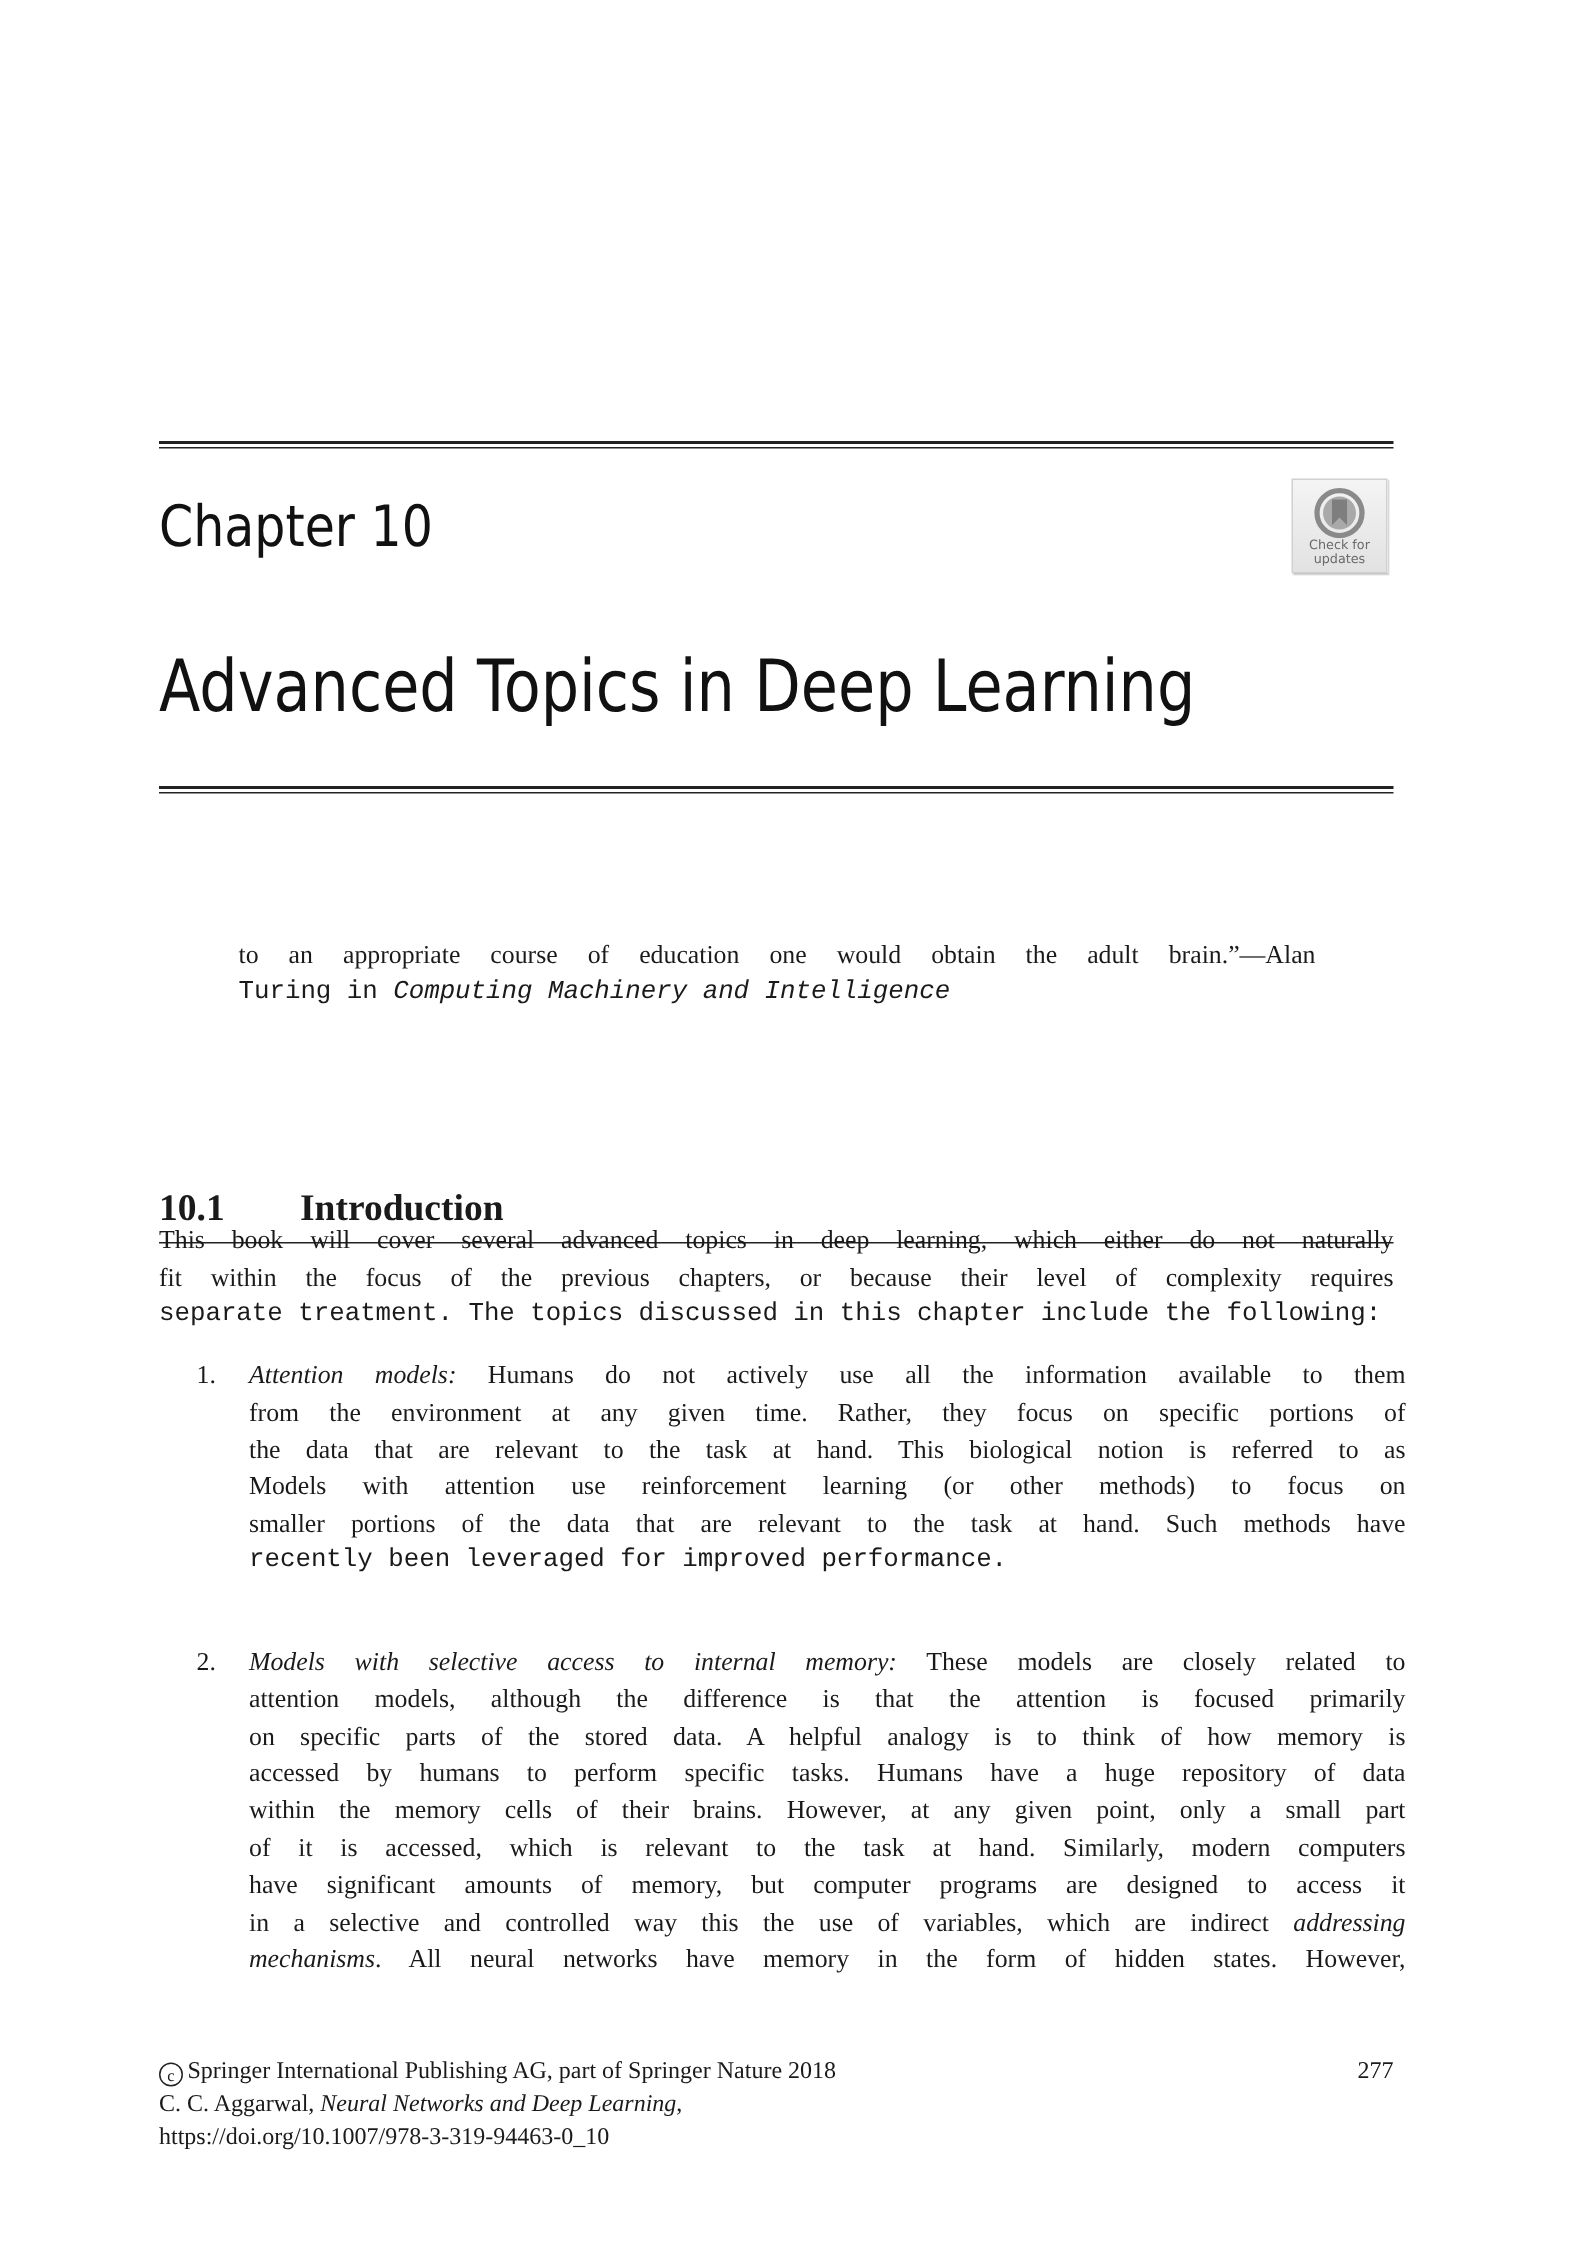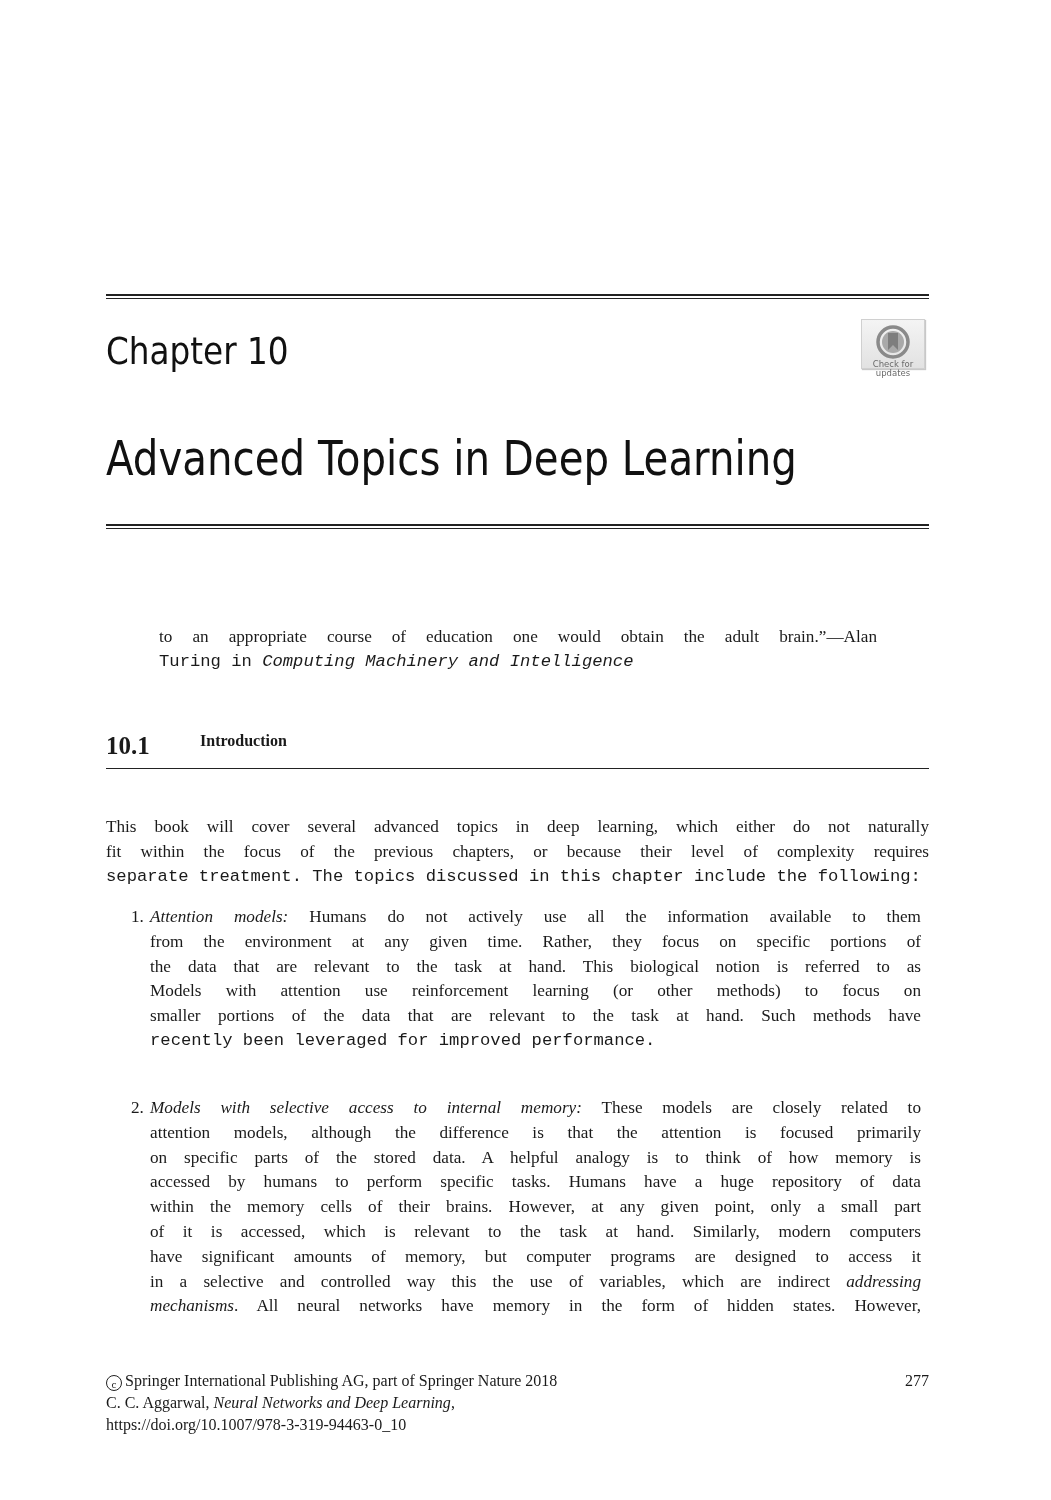--- a/index.html
+++ b/index.html
@@ -10,44 +10,44 @@
     .rule-double { position: absolute; left: 106px; width: 823px; height: 5px;
       border-top: 2px solid #222; border-bottom: 1px solid #222; box-sizing: border-box; }
     .rule-top { top: 294px; }
     .rule-bottom { top: 524px; }
 
     .chapter-label { position: absolute; left: 106px; top: 332px; font-size: 38px; font-weight: 400;
       letter-spacing: 0px; color: #111; line-height: 1; transform: scaleX(0.86); transform-origin: left; }
     .chapter-title { position: absolute; left: 106px; top: 434px; font-size: 48px; font-weight: 400;
       color: #111; line-height: 1; transform: scaleX(0.84); transform-origin: left; white-space: nowrap; }
 
-    .badge { position: absolute; left: 861px; top: 319px; width: 64px; height: 50px;
+    .badge { position: absolute; left: 861px; top: 319px; width: 64px; height: 63px;
       background: linear-gradient(#f4f4f4, #e2e2e2); border: 1px solid #d0d0d0; box-sizing: border-box;
       box-shadow: 1px 1px 1px #c8c8c8; text-align: center; }
     .badge svg { display: block; margin: 5px auto 0; }
     .badge-text { font-size: 8.5px; line-height: 9px; color: #6a6a6a; margin-top: 1px; }
 
     .epigraph { position: absolute; left: 159px; top: 624px; width: 718px; font-size: 17.2px;
       line-height: 25px; text-align: justify; color: #1a1a1a; }
     .epigraph .line { display: block; text-align-last: justify; white-space: nowrap; }
     .epigraph .line.last { text-align-last: left; }
 
-    .section-head { position: absolute; left: 106px; top: 732px; width: 823px; height: 36px;
+    .section-head { position: absolute; left: 106px; top: 792px; width: 823px; height: 36px;
       border-bottom: 1.5px solid #222; text-align: center; }
     .section-num { position: absolute; left: 0; top: 0; font-size: 25px; font-weight: bold; }
-    .section-name { position: absolute; left: 94px; top: 0; font-size: 16px; font-weight: bold; }
+    .section-name { position: absolute; left: 94px; top: 0; font-size: 25px; font-weight: bold; }
 
     .body-para { position: absolute; left: 106px; top: 815px; width: 823px; font-size: 17.2px;
       line-height: 24.8px; }
     .line { display: block; white-space: nowrap; text-align: justify; text-align-last: justify; }
     .line.last { text-align-last: left; font-family: Liberation Mono, monospace; }
 
     .list-item { position: absolute; left: 106px; width: 823px; font-size: 17.2px; line-height: 24.8px; }
     .list-num { position: absolute; left: 25px; top: 0; }
-    .list-body { position: absolute; left: 44px; top: 0; width: 771px; }
+    .list-body { position: absolute; left: 60px; top: 0; width: 771px; }
     .item-1 { top: 905px; }
     .item-2 { top: 1096px; }
 
     .footer { position: absolute; left: 106px; top: 1370px; width: 823px; font-size: 16px; line-height: 22px; }
     .footer .page-num { position: absolute; right: 0; top: 0; }
     .copy { display: inline-block; width: 16px; height: 16px; border: 1px solid #222; border-radius: 50%;
       font-size: 11px; line-height: 16px; text-align: center; box-sizing: border-box; vertical-align: -2px; margin-right: 3px; }
     i { font-style: italic; }
   </style>
 </head>

